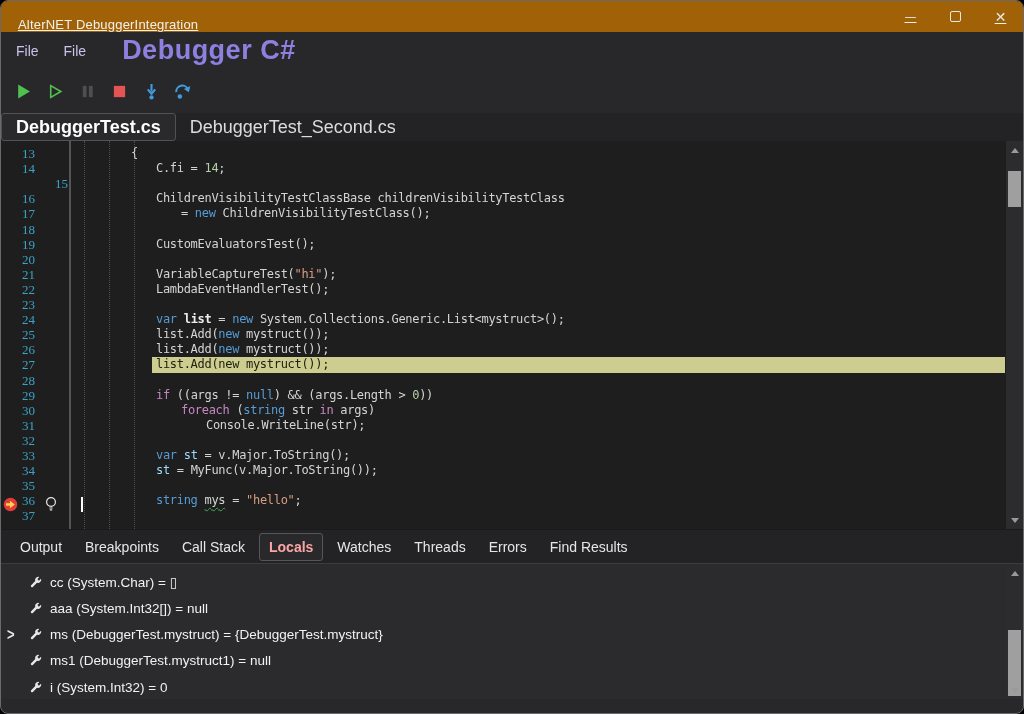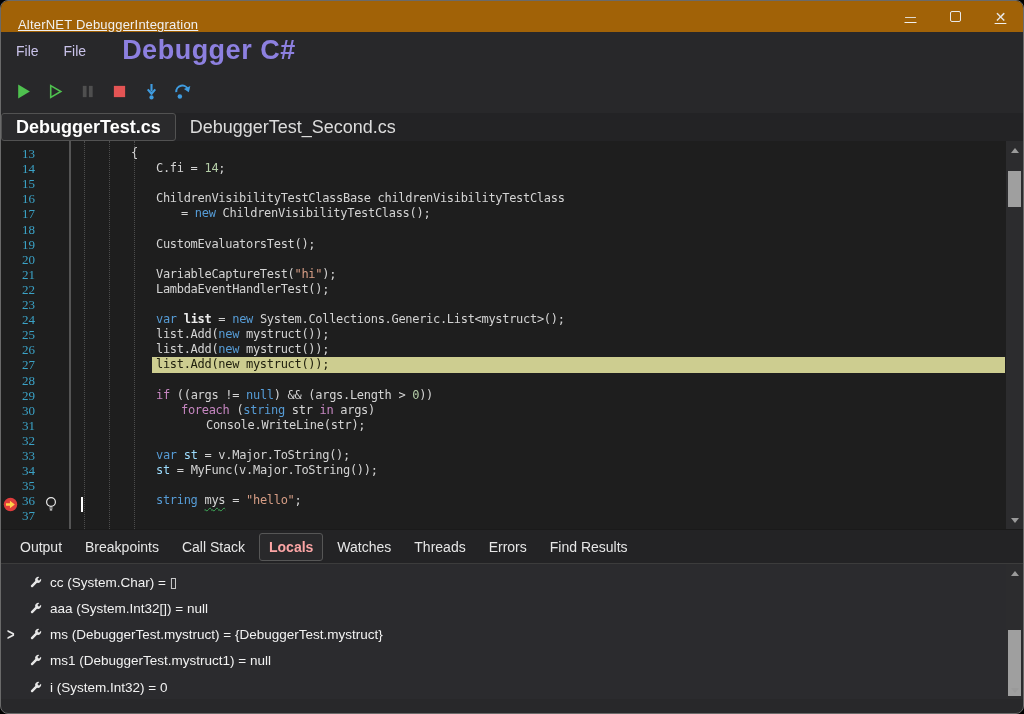--- a/index.html
+++ b/index.html
@@ -136,21 +136,21 @@
     <div class="indent-guide" style="left:133px;"></div>
     <div id="code-lines">
         <div class="code-line" style="top: 5px;">
           <div class="line-num">13</div>
           <div class="code-text" style="left: 130px;"><span class="seg p">{</span></div>
         </div>
         <div class="code-line" style="top: 20.1px;">
           <div class="line-num">14</div>
           <div class="code-text" style="left: 155px;"><span class="seg p">C.fi = </span><span class="seg n">14</span><span class="seg p">;</span></div>
         </div>
-        <div class="code-line" style="top: 35.2px;">
+        <div class="code-line" style="top: 35.2px; margin-left: 33px;">
           <div class="line-num">15</div>
           <div class="code-text" style="left: 155px;"></div>
         </div>
         <div class="code-line" style="top: 50.3px;">
           <div class="line-num">16</div>
           <div class="code-text" style="left: 155px;"><span class="seg p">ChildrenVisibilityTestClassBase childrenVisibilityTestClass</span></div>
         </div>
         <div class="code-line" style="top: 65.4px;">
           <div class="line-num">17</div>
           <div class="code-text" style="left: 180px;"><span class="seg p">= </span><span class="seg k">new</span><span class="seg p"> ChildrenVisibilityTestClass();</span></div>

